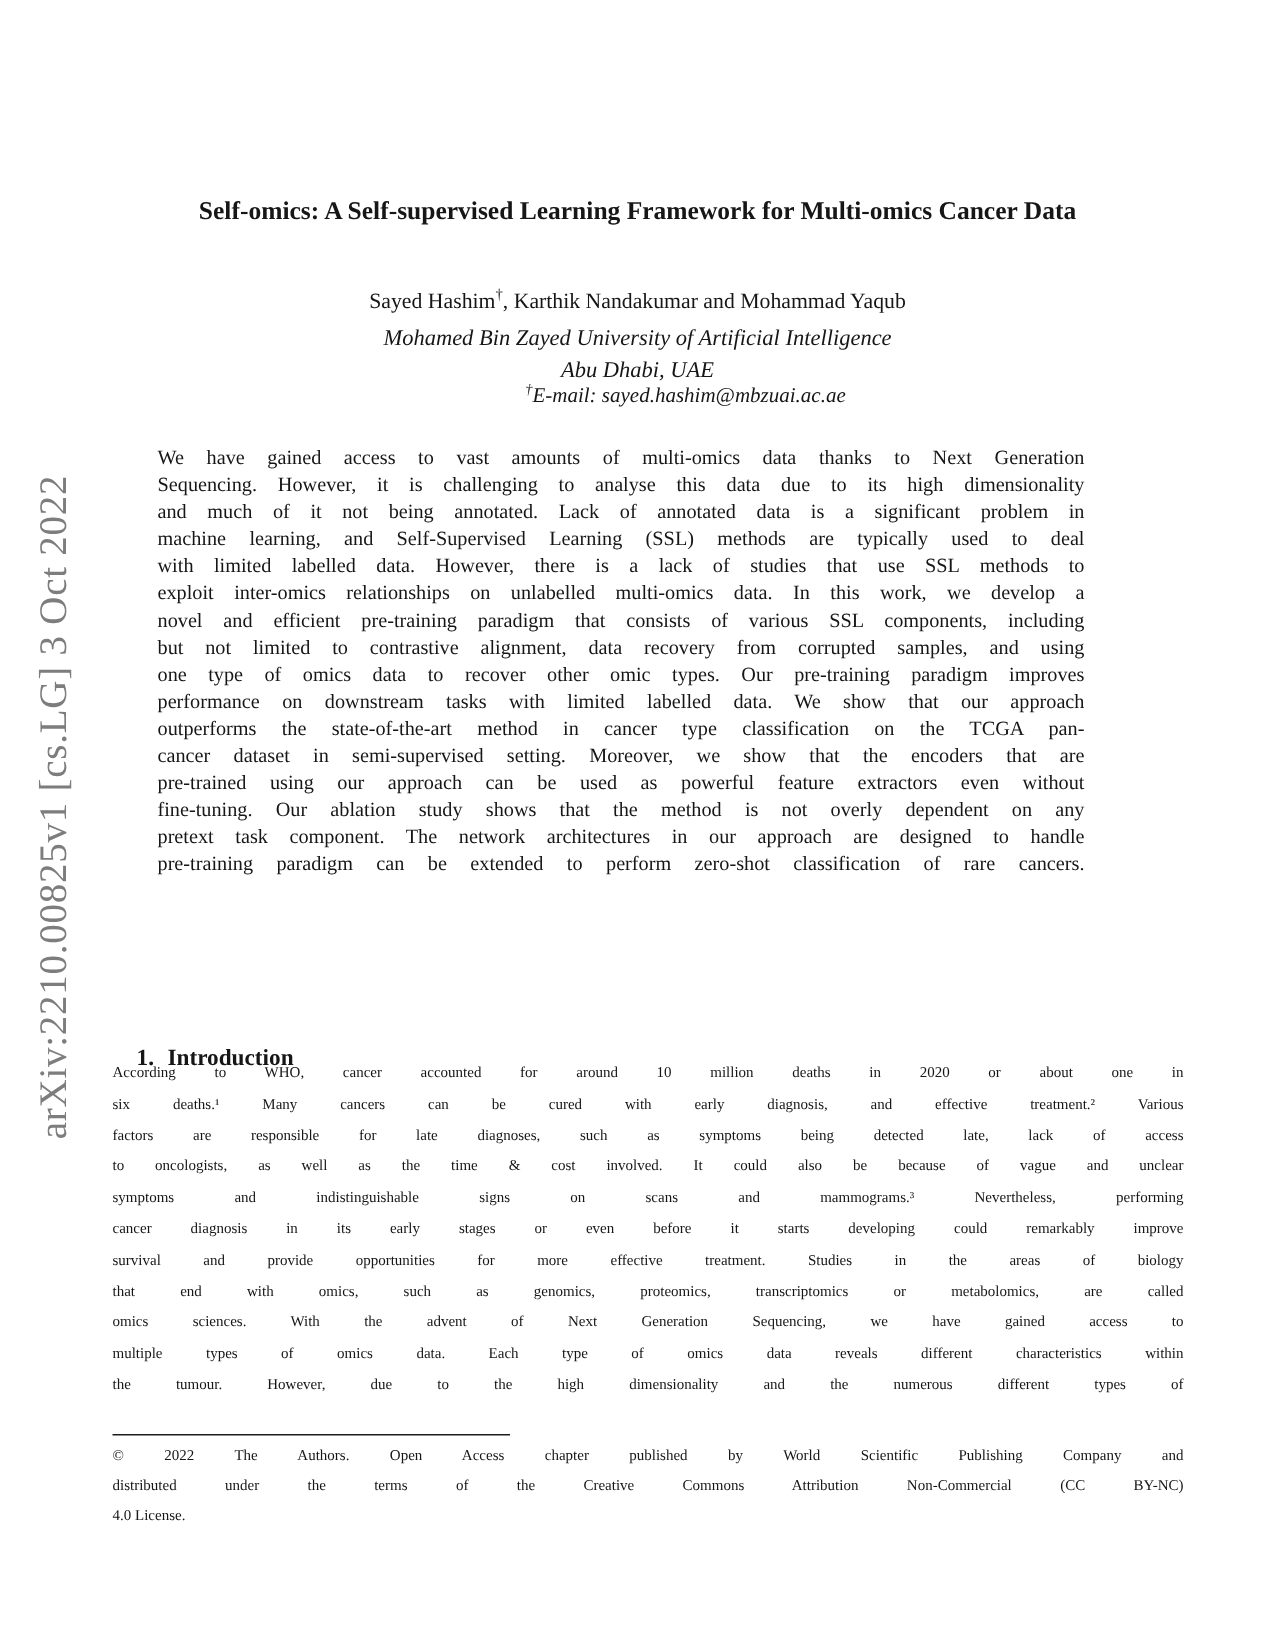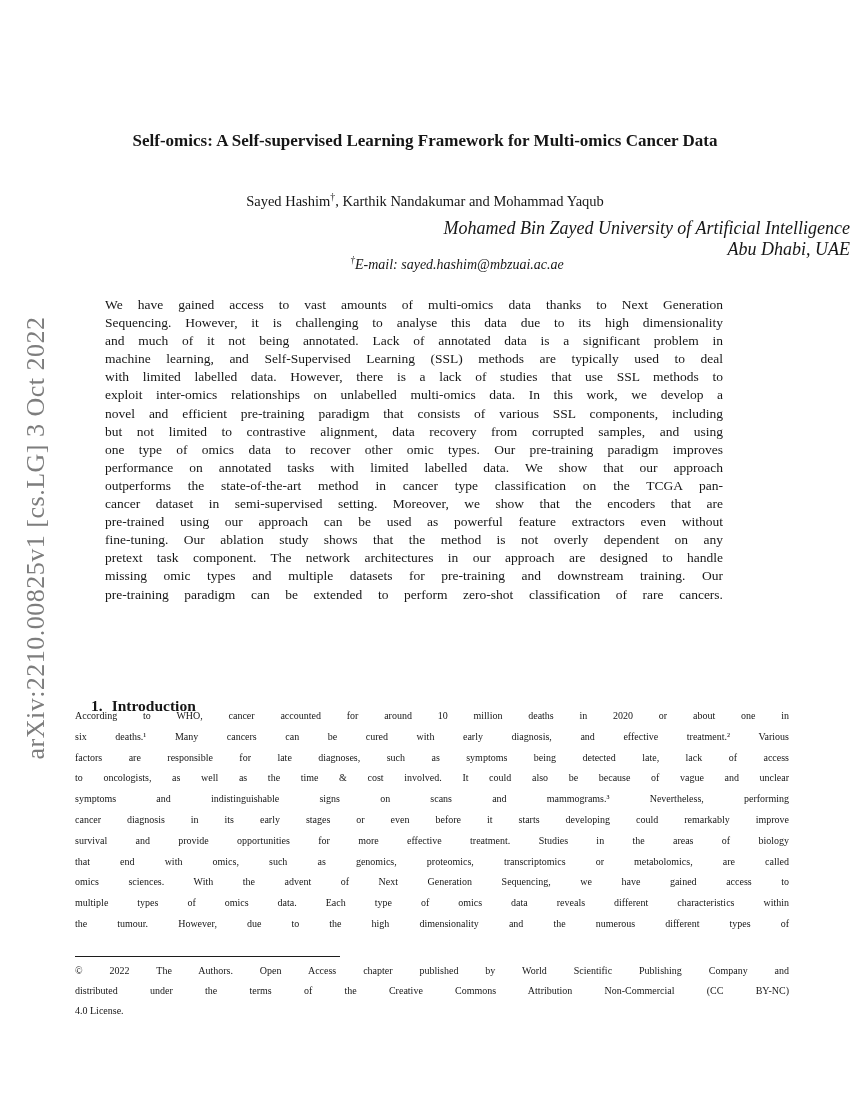--- a/index.html
+++ b/index.html
@@ -22,21 +22,21 @@
   }
   .title {
     position: absolute; top: 131px; left: 0;
     width: 100%; text-align: center;
     font-size: 17px; font-weight: bold; margin:0;
   }
   .authors {
     position: absolute; top: 193px; left: 0;
     width: 100%; text-align: center; font-size: 14.5px;
   }
-  .affil { position: absolute; left:0; width:100%; text-align:right; font-style: italic; font-size: 18px; }
+  .affil { position: absolute; left:0; width:100%; text-align:center; font-style: italic; font-size: 15px; }
   .affil.line1 { top: 218px; }
   .affil.line2 { top: 239px; }
   .email { position: absolute; top: 257px; left:0; width:100%; text-align:center; font-style: italic; font-size: 14px; padding-left: 32px; }
   sup.dag { font-size: 68%; vertical-align: super; line-height: 0; }
 
   .abstract {
     position: absolute; left: 105px; top: 296px; width: 618px;
     font-size: 13.5px; line-height: 18.1px;
   }
   .keywords {
@@ -86,27 +86,26 @@
   <div class="abstract lines">
       <div class="tline">We have gained access to vast amounts of multi-omics data thanks to Next Generation</div>
       <div class="tline">Sequencing. However, it is challenging to analyse this data due to its high dimensionality</div>
       <div class="tline">and much of it not being annotated. Lack of annotated data is a significant problem in</div>
       <div class="tline">machine learning, and Self-Supervised Learning (SSL) methods are typically used to deal</div>
       <div class="tline">with limited labelled data. However, there is a lack of studies that use SSL methods to</div>
       <div class="tline">exploit inter-omics relationships on unlabelled multi-omics data. In this work, we develop a</div>
       <div class="tline">novel and efficient pre-training paradigm that consists of various SSL components, including</div>
       <div class="tline">but not limited to contrastive alignment, data recovery from corrupted samples, and using</div>
       <div class="tline">one type of omics data to recover other omic types. Our pre-training paradigm improves</div>
-      <div class="tline">performance on annotated tasks with limited labelled data. We show that our approach</div>
+      <div class="tline">performance on downstream tasks with limited labelled data. We show that our approach</div>
       <div class="tline">outperforms the state-of-the-art method in cancer type classification on the TCGA pan-</div>
       <div class="tline">cancer dataset in semi-supervised setting. Moreover, we show that the encoders that are</div>
       <div class="tline">pre-trained using our approach can be used as powerful feature extractors even without</div>
       <div class="tline">fine-tuning. Our ablation study shows that the method is not overly dependent on any</div>
       <div class="tline">pretext task component. The network architectures in our approach are designed to handle</div>
-      <div class="tline">missing omic types and multiple datasets for pre-training and downstream training. Our</div>
       <div class="tline last">pre-training paradigm can be extended to perform zero-shot classification of rare cancers.</div>
     </div>
 
 
   <h2 class="section-heading"><span>1.</span><span class="sec-title">Introduction</span></h2>
 
   <div class="body-par lines">
       <div class="tline">According to WHO, cancer accounted for around 10 million deaths in 2020 or about one in</div>
       <div class="tline">six deaths.¹ Many cancers can be cured with early diagnosis, and effective treatment.² Various</div>
       <div class="tline">factors are responsible for late diagnoses, such as symptoms being detected late, lack of access</div>

